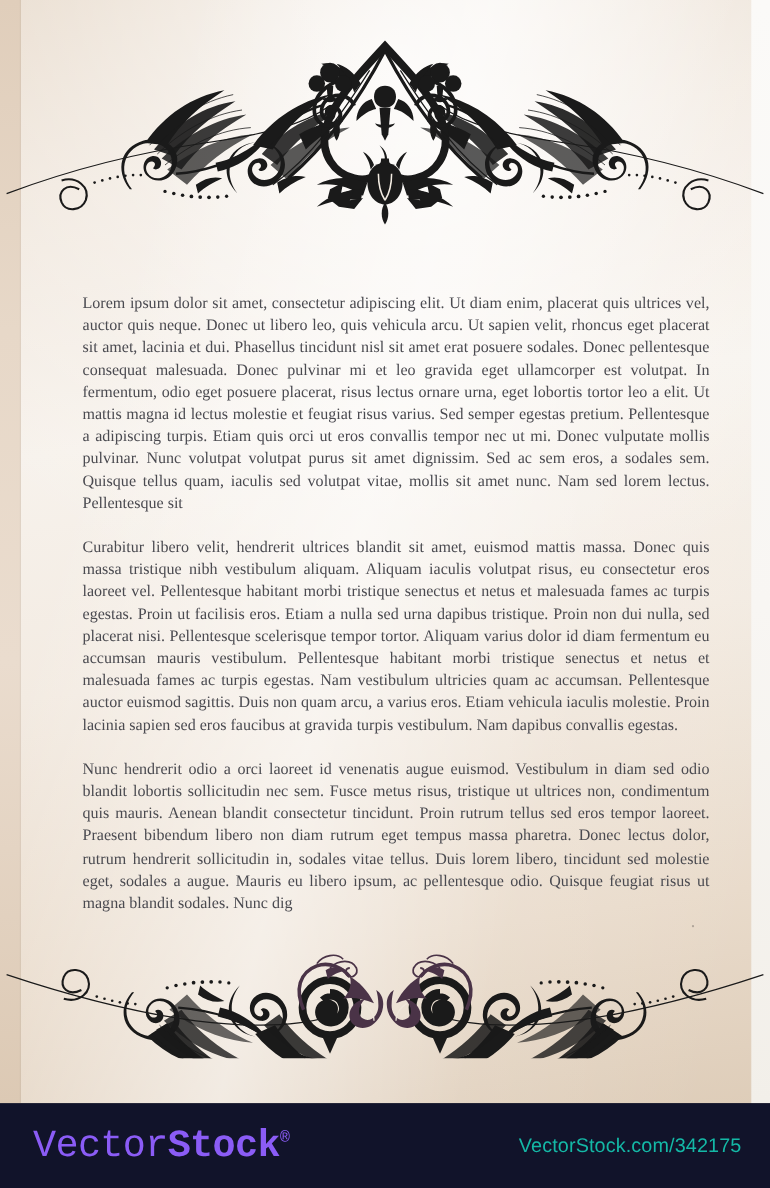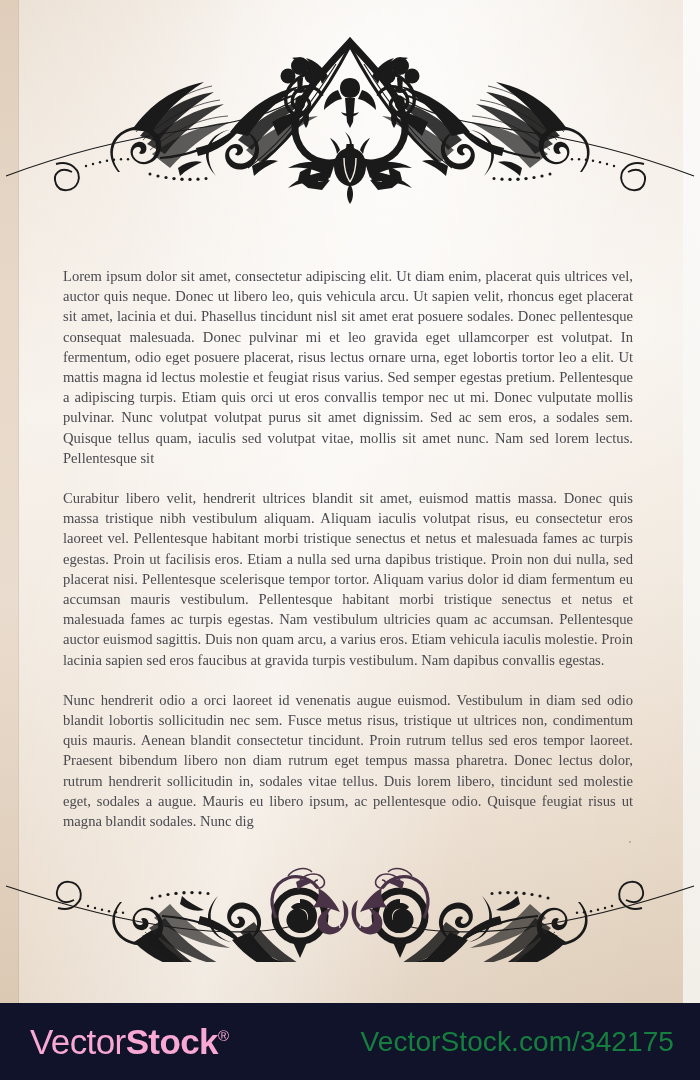--- a/index.html
+++ b/index.html
@@ -31,21 +31,21 @@
     background:linear-gradient(180deg,#e0cebb 0%,#e7d8c8 30%,#eadcce 60%,#dcc9b4 100%);
     box-shadow:inset -1px 0 0 rgba(0,0,0,0.05);
   }
   .edge-right{
     position:absolute;right:0;top:0;width:17px;height:100%;
     background:linear-gradient(180deg,#fbfaf8 0%,#f8f6f3 55%,#f2efe9 100%);
   }
 
   
   .copy{
-    position:absolute;left:63px;top:266px;width:570px;
+    position:absolute;left:75px;top:266px;width:570px;
     color:#4a4a50;
     font-size:14.6px;line-height:20.2px;
     text-align:justify;
     -webkit-hyphens:auto;hyphens:auto;
     text-rendering:optimizeLegibility;
   }
   .copy p{margin:0 0 20px 0;}
   .copy p:last-child{margin-bottom:12px;}
   .tail-dot{
     position:absolute;left:629px;top:841px;width:2px;height:2px;border-radius:50%;
@@ -57,30 +57,30 @@
   .orn-top{top:26px;width:700px;height:180px;}
   .orn-bottom{top:866px;width:700px;height:96px;}
 
   
   .footer{
     position:absolute;left:0;bottom:0;width:700px;height:77px;
     background:#11132a;
   }
   .logo{
     position:absolute;left:30px;top:50%;transform:translateY(-50%);
-    color:#f9a8d4;font-family:Liberation Sans, sans-serif;
+    color:#8b5cf6;font-family:Liberation Mono, monospace;
     font-size:35px;letter-spacing:-0.6px;white-space:nowrap;
   }
   .logo .lg-a{font-weight:300;}
   .logo .lg-b{font-weight:bold;}
   .logo .lg-r{font-size:15px;vertical-align:super;font-weight:normal;}
   .url{
     position:absolute;right:26px;top:50%;transform:translateY(-50%);
-    color:#15803d;font-family:"Liberation Sans", sans-serif;
-    font-size:28px;letter-spacing:.1px;white-space:nowrap;
+    color:#14b8a6;font-family:"Liberation Sans", sans-serif;
+    font-size:18px;letter-spacing:.1px;white-space:nowrap;
   }
 </style>
 </head>
 <body>
 
 <div class="stage">
 
   <div class="page">
     <div class="sheen"></div>
     <div class="edge-left"></div>

